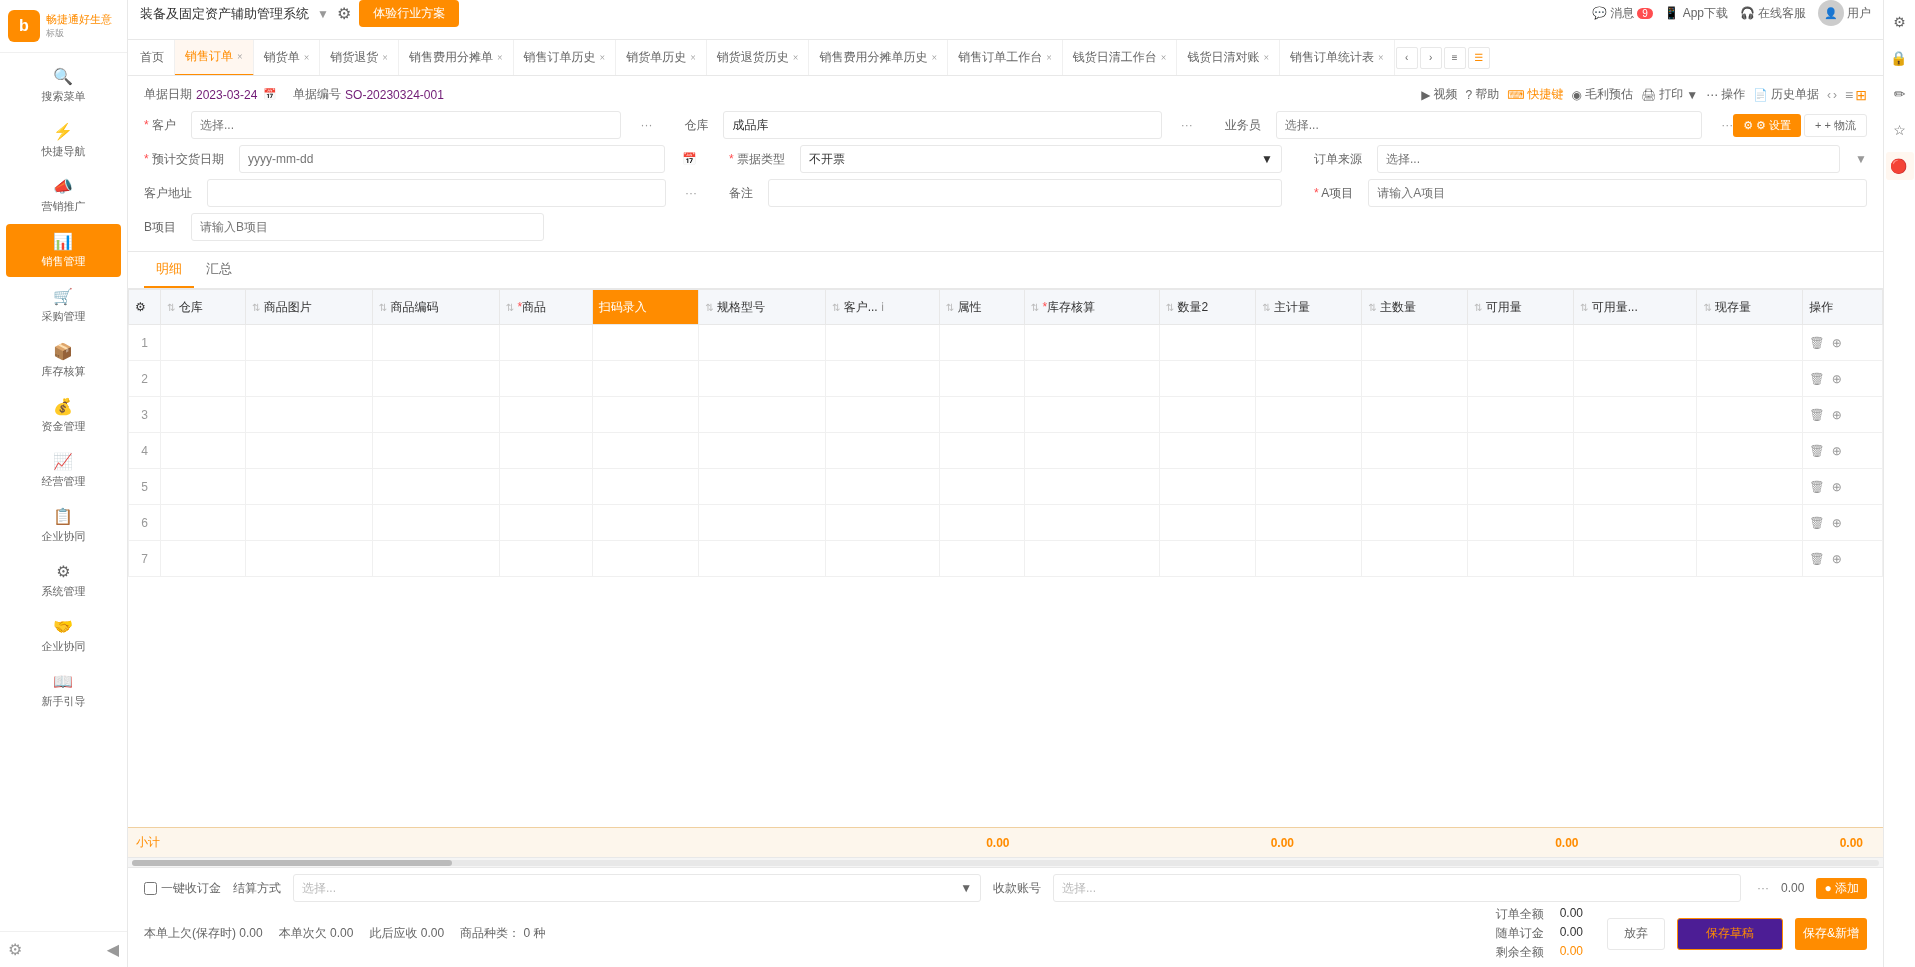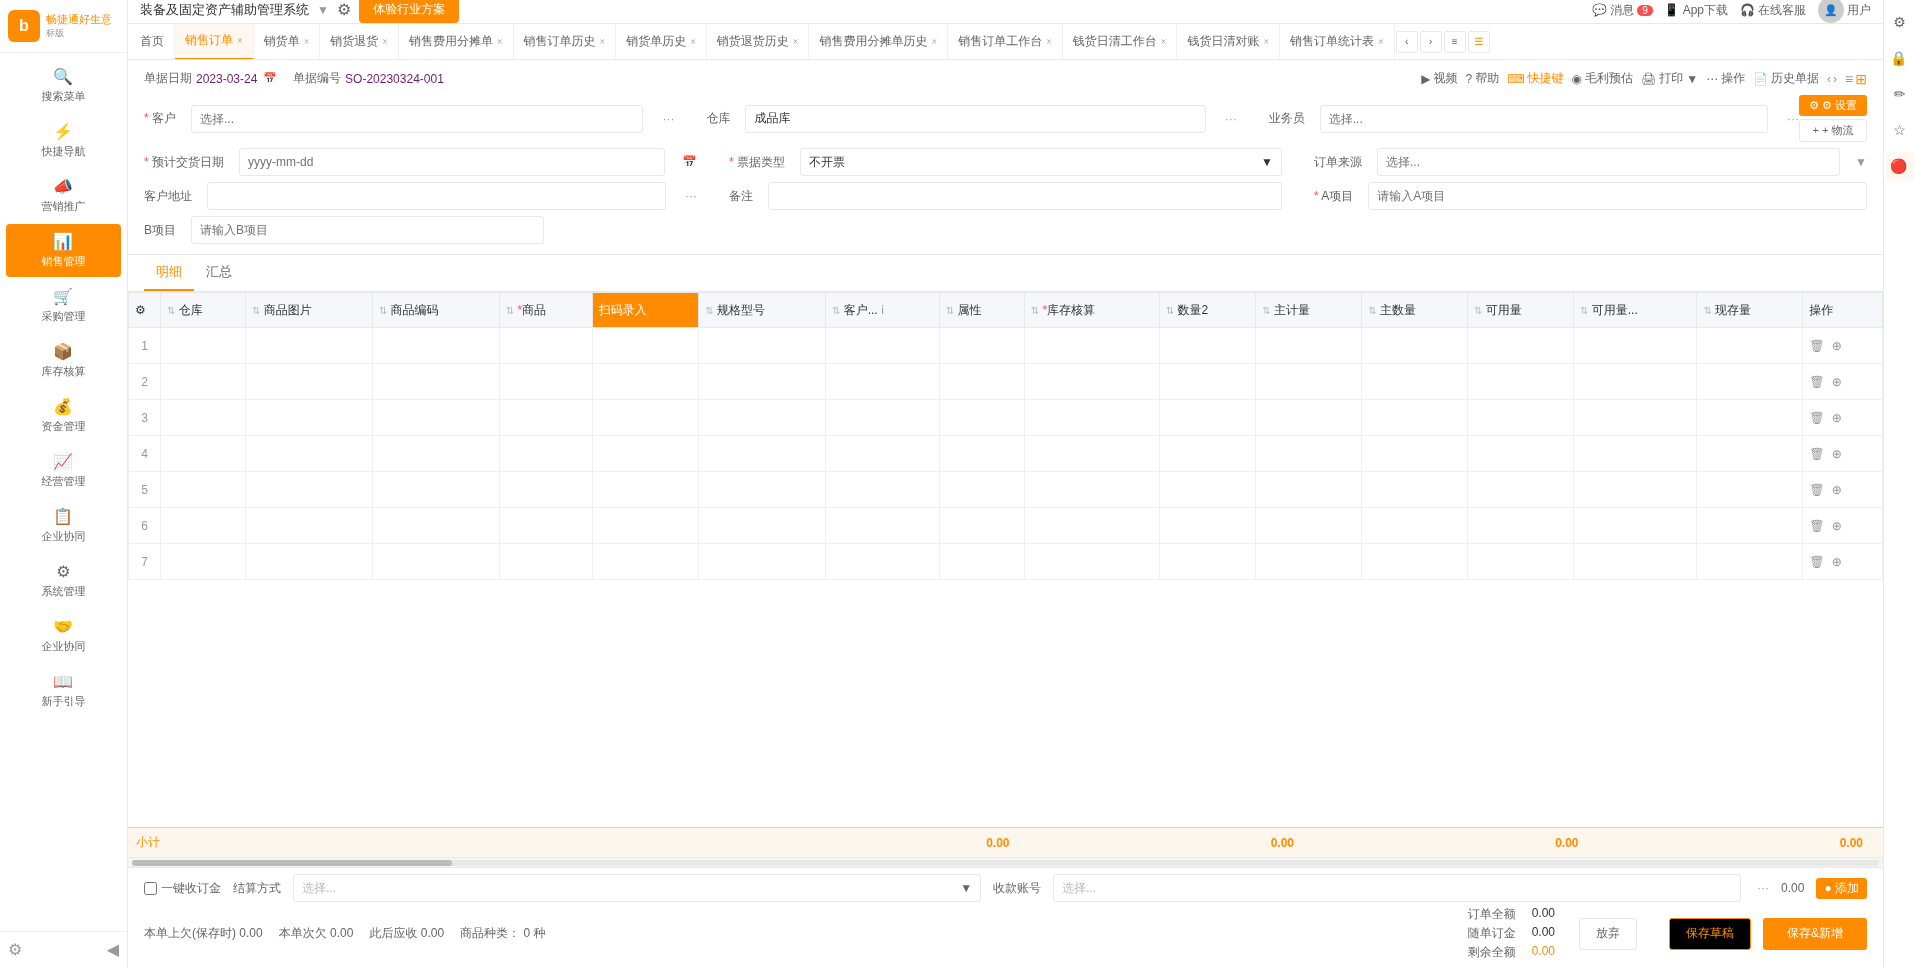--- a/index.html
+++ b/index.html
@@ -20,21 +20,21 @@
     .sidebar-item.active { background: #ff8c00; color: white; }
     .sidebar-item .icon { font-size: 16px; }
 
     .sidebar-bottom { padding: 8px; border-top: 1px solid #f0f0f0; display: flex; justify-content: space-between; align-items: center; }
     .sidebar-bottom-icon { font-size: 16px; color: #999; cursor: pointer; }
 
     
     .main-content { flex: 1; display: flex; flex-direction: column; overflow: hidden; }
 
     
-    .top-header { height: 24px; background: #fff; display: flex; align-items: flex-end; justify-content: space-between; padding: 0 12px; border-bottom: 1px solid #e8e8e8; flex-shrink: 0; }
+    .top-header { height: 40px; background: #fff; display: flex; align-items: flex-start; justify-content: space-between; padding: 0 12px; border-bottom: 1px solid #e8e8e8; flex-shrink: 0; }
     .top-header-left { display: flex; align-items: center; gap: 8px; }
     .app-title { font-size: 13px; color: #333; font-weight: 500; }
     .top-header-icons { display: flex; align-items: center; gap: 12px; font-size: 12px; color: #666; }
     .top-header-icon-item { display: flex; align-items: center; gap: 3px; cursor: pointer; }
     .badge { background: #ff4d4f; color: white; border-radius: 10px; padding: 0 5px; font-size: 10px; }
     .orange-btn { background: #ff8c00; color: white; border: none; padding: 5px 14px; border-radius: 4px; cursor: pointer; font-size: 12px; }
     .gear-icon { font-size: 16px; color: #666; cursor: pointer; }
     .avatar { width: 26px; height: 26px; border-radius: 50%; background: #ccc; display: flex; align-items: center; justify-content: center; font-size: 11px; color: #666; }
 
     
@@ -89,22 +89,22 @@
     .bottom-row2 { display: flex; align-items: center; justify-content: space-between; }
     .bottom-left { display: flex; align-items: center; gap: 16px; font-size: 12px; color: #666; }
     .bottom-right { display: flex; align-items: center; gap: 12px; }
     .checkout-cb { display: flex; align-items: center; gap: 4px; }
     .amount-summary { text-align: right; font-size: 12px; display: flex; flex-direction: column; gap: 2px; margin-right: 12px; }
     .amount-row { display: flex; justify-content: space-between; gap: 16px; }
     .amount-label { color: #666; }
     .amount-val { color: #333; font-weight: 500; }
     .amount-val.orange { color: #ff8c00; }
     .btn-discard { height: 32px; padding: 0 16px; border: 1px solid #e8e8e8; background: #fff; border-radius: 3px; cursor: pointer; font-size: 12px; color: #666; }
-    .btn-save-draft { height: 32px; padding: 0 16px; border: 1px solid #ff8c00; background: #000000; border-radius: 3px; cursor: pointer; font-size: 12px; color: #ff8c00; margin-left: 20px; }
-    .btn-save-new { height: 32px; padding: 0 24px; background: #ff8c00; border: none; border-radius: 3px; cursor: pointer; font-size: 12px; color: white; }
+    .btn-save-draft { height: 32px; padding: 0 28px; border: 1px solid #ff8c00; background: #4c1d95; border-radius: 3px; cursor: pointer; font-size: 12px; color: #ff8c00; }
+    .btn-save-new { height: 32px; padding: 0 8px; background: #ff8c00; border: none; border-radius: 3px; cursor: pointer; font-size: 12px; color: white; }
 
     
     .right-sidebar { width: 32px; background: #fff; border-left: 1px solid #e8e8e8; display: flex; flex-direction: column; align-items: center; padding: 8px 0; gap: 8px; flex-shrink: 0; }
     .right-sidebar-icon { width: 28px; height: 28px; display: flex; align-items: center; justify-content: center; cursor: pointer; color: #666; font-size: 14px; border-radius: 3px; }
     .right-sidebar-icon.orange { color: #ff8c00; background: #fff7f0; }
 
     
     .scroll-bar-area { height: 10px; background: #f5f5f5; border-top: 1px solid #e8e8e8; display: flex; align-items: center; padding: 0 4px; flex-shrink: 0; }
     .scroll-bar-track { flex: 1; height: 6px; background: #e8e8e8; border-radius: 3px; }
     .scroll-bar-thumb { width: 320px; height: 6px; background: #bbb; border-radius: 3px; }
@@ -341,21 +341,21 @@
             </div>
             <span class="field-dots">···</span>
           </div>
           <div class="form-separator"></div>
           <div class="form-field">
             <span class="field-label">业务员</span>
             <input class="field-input" style="color: rgb(187, 187, 187);" placeholder="选择...">
             <span class="field-dots">···</span>
           </div>
 
-          <div style="margin-left:auto;display:flex;flex-direction:column;gap:3px;">
+          <div style="margin-left:auto;display:flex;flex-direction:row;gap:3px;">
             <button style="background:#ff8c00;color:white;border:none;padding:3px 10px;border-radius:3px;cursor:pointer;font-size:11px;white-space:nowrap;">⚙ <span>⚙ 设置</span></button>
             <button style="background:#fff;color:#666;border:1px solid #e8e8e8;padding:3px 10px;border-radius:3px;cursor:pointer;font-size:11px;white-space:nowrap;">+ <span>+ 物流</span></button>
           </div>
         </div>
         <div class="form-row">
           <div class="form-field">
             <span class="field-label required">预计交货日期</span>
             <input class="field-input" placeholder="yyyy-mm-dd" style="">
             <span style="color:#999;margin-left:2px;cursor:pointer;">📅</span>
           </div>

